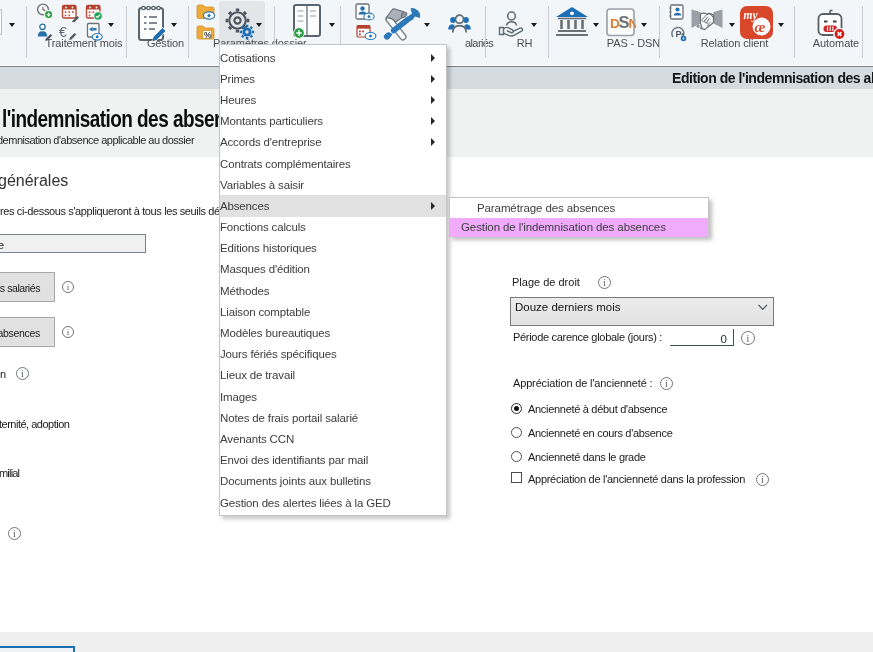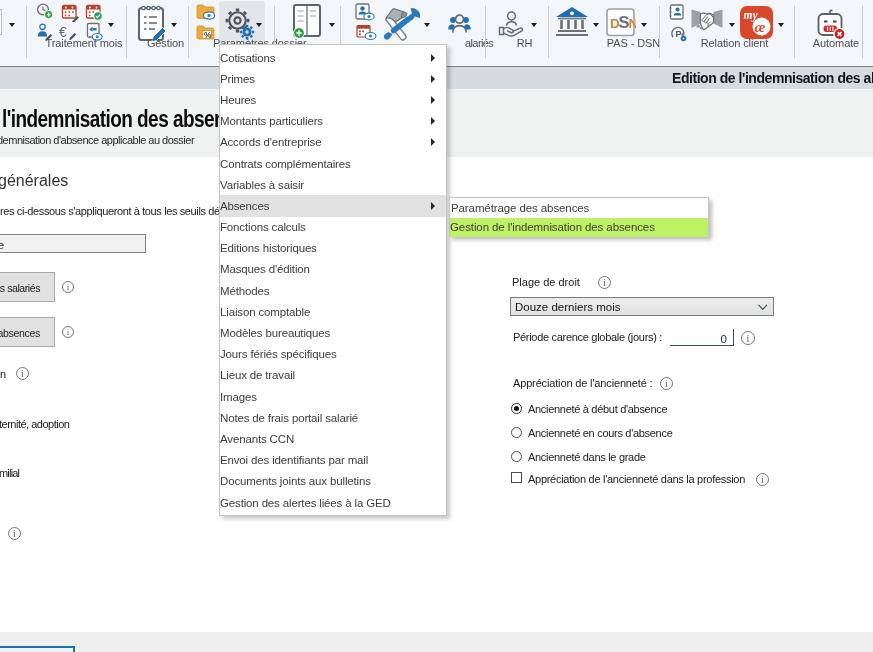--- a/index.html
+++ b/index.html
@@ -296,21 +296,21 @@
   <div class="abs" style="left:0;top:368px;font-size:11px;color:#1a1a1a;">n</div>
   <div class="info" style="left:16px;top:367px;width:13px;height:13px;font-size:10px;line-height:12px;">i</div>
 
   <div class="abs" style="left:-1px;top:418px;font-size:11px;letter-spacing:-0.5px;color:#1a1a1a;white-space:nowrap;">ternité, adoption</div>
   <div class="abs" style="left:-1px;top:467px;font-size:11px;letter-spacing:-0.8px;color:#1a1a1a;white-space:nowrap;">milial</div>
   <div class="info" style="left:8px;top:527px;width:13px;height:13px;font-size:10px;line-height:12px;">i</div>
 
   <div class="abs" style="left:512px;top:276px;font-size:11px;color:#1a1a1a;">Plage de droit</div>
   <div class="info" style="left:598px;top:276px;width:13px;height:13px;font-size:10px;line-height:12px;">i</div>
 
-  <div class="abs" style="left:510px;top:297px;width:264px;height:19px;background:linear-gradient(#ececec,#e2e2e2);border:1px solid #767b80;">
+  <div class="abs" style="left:510px;top:297px;width:264px;height:29px;background:linear-gradient(#ececec,#e2e2e2);border:1px solid #767b80;">
     <div class="abs" style="left:4px;top:3px;font-size:11.5px;color:#141414;">Douze derniers mois</div>
     <svg class="abs" style="left:247px;top:6px;" width="10" height="7">
         <path d="M0.5 0.8 L4.75 5.3 L9 0.8" fill="none" stroke="#46525a" stroke-width="1.2"></path>
       </svg>
   </div>
 
   <div class="abs" style="left:513px;top:331px;font-size:11px;letter-spacing:-0.3px;color:#1a1a1a;white-space:nowrap;">Période carence globale (jours) :</div>
   <div class="abs" style="left:670px;top:329px;width:64px;height:17px;border-bottom:1.5px solid #3c5254;border-right:1.5px solid #3c5254;">
     <div class="abs" style="right:6px;top:4px;font-size:11.5px;color:#1c2733;">0</div>
   </div>
@@ -356,17 +356,17 @@
     <div class="mitem">Lieux de travail</div>
     <div class="mitem">Images</div>
     <div class="mitem">Notes de frais portail salarié</div>
     <div class="mitem">Avenants CCN</div>
     <div class="mitem">Envoi des identifiants par mail</div>
     <div class="mitem">Documents joints aux bulletins</div>
     <div class="mitem">Gestion des alertes liées à la GED</div>
   </div>
 
   <div class="abs" style="left:449px;top:197px;width:260px;height:40px;background:#fff;border:1px solid #c5c5c5;box-shadow:3px 3px 4px rgba(0,0,0,0.25);z-index:11;">
-    <div style="height:19.5px;display:flex;align-items:center;padding-left:1px;font-size:11.5px;letter-spacing:-0.1px;color:#3d3d3d;white-space:nowrap;">Paramétrage des absences</div>
-    <div style="height:19.5px;display:flex;align-items:center;font-size:11.5px;letter-spacing:-0.1px;color:#3d3d3d;background:#bef264;white-space:nowrap;">Gestion de l'indemnisation des absences</div>
+    <div style="height:19.5px;display:flex;align-items:center;padding-left:27px;font-size:11.5px;letter-spacing:-0.1px;color:#3d3d3d;white-space:nowrap;">Paramétrage des absences</div>
+    <div style="height:19.5px;display:flex;align-items:center;padding-left:11px;font-size:11.5px;letter-spacing:-0.1px;color:#3d3d3d;background:#f0abfc;white-space:nowrap;">Gestion de l'indemnisation des absences</div>
   </div>
 
 </div>
 
 </body></html>

